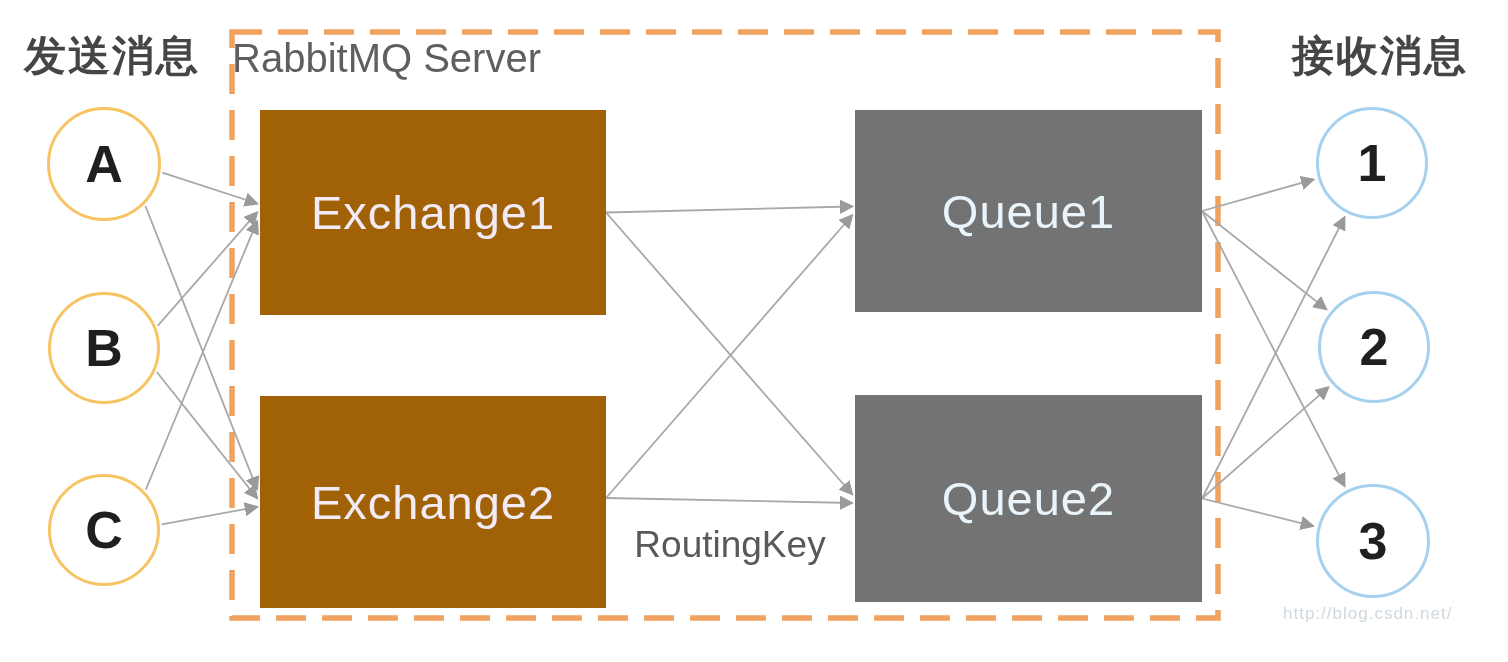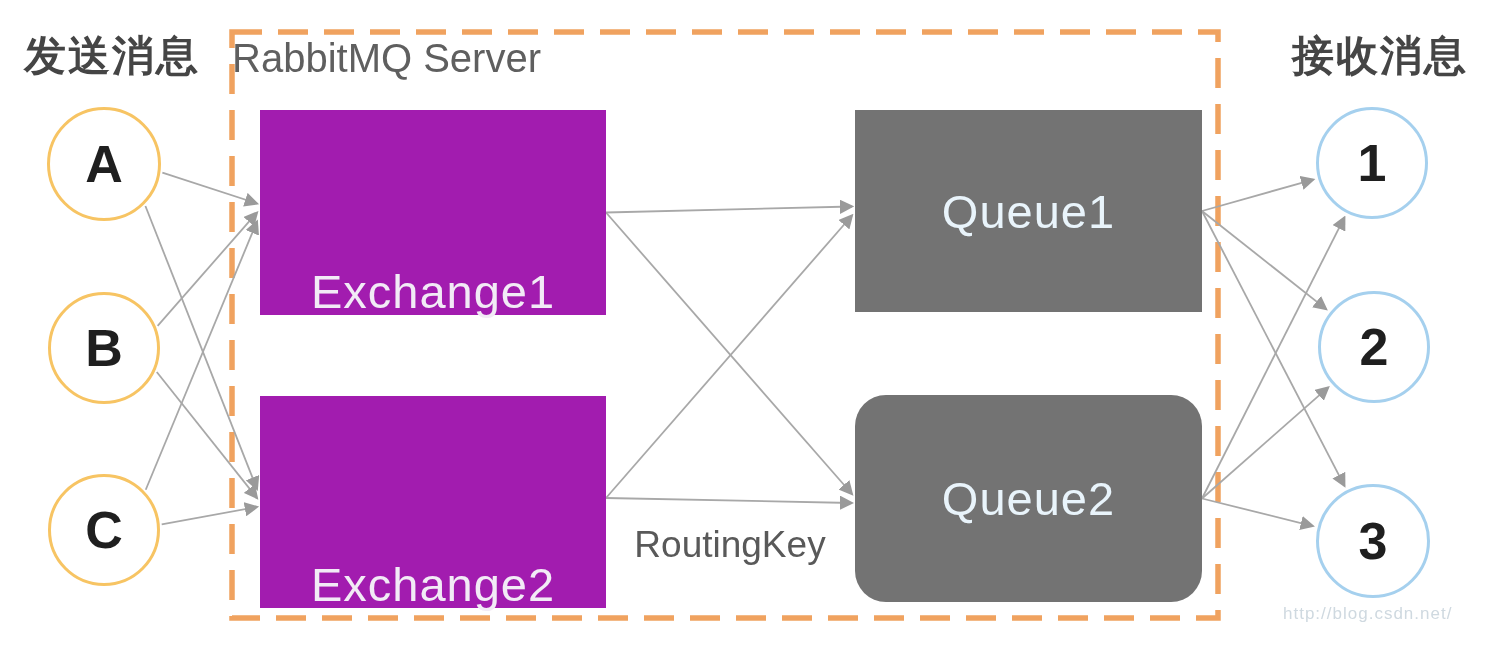--- a/index.html
+++ b/index.html
@@ -46,34 +46,34 @@
   }
   .producer-circle { border: 3px solid #f7c463; }
   .consumer-circle { border: 3px solid #a5d0ee; }
   .circle-label {
     font-size: 52px;
     font-weight: 600;
     color: #1f1f1f;
     line-height: 1;
   }
   .box { box-sizing: border-box; }
-  .exchange-box { background: #a21caf; align-items: flex-end; }
+  .exchange-box { background: #a16207; }
   .queue-box { background: #737373; }
   .box-label {
     font-size: 47px;
     font-weight: 400;
     letter-spacing: 1px;
     line-height: 1;
   }
   .exchange-box .box-label { color: #f2ebf6; }
   .queue-box .box-label { color: #e9f4fb; }
   #node-Exchange1 { left: 260px; top: 110px; width: 346px; height: 205px; }
   #node-Exchange2 { left: 260px; top: 396px; width: 346px; height: 212px; }
   #node-Queue1    { left: 855px; top: 110px; width: 347px; height: 202px; }
-  #node-Queue2    { left: 855px; top: 395px; width: 347px; height: 207px; border-radius: 31px; }
+  #node-Queue2    { left: 855px; top: 395px; width: 347px; height: 207px; }
   #node-A { left: 47px;  top: 107px; width: 114px; height: 114px; }
   #node-B { left: 48px;  top: 292px; width: 112px; height: 112px; }
   #node-C { left: 48px;  top: 474px; width: 112px; height: 112px; }
   #node-1 { left: 1316px; top: 107px; width: 112px; height: 112px; }
   #node-2 { left: 1318px; top: 291px; width: 112px; height: 112px; }
   #node-3 { left: 1316px; top: 484px; width: 114px; height: 114px; }
   .routing-key {
     position: absolute;
     left: 629px; top: 524px; width: 202px;
     text-align: center;

